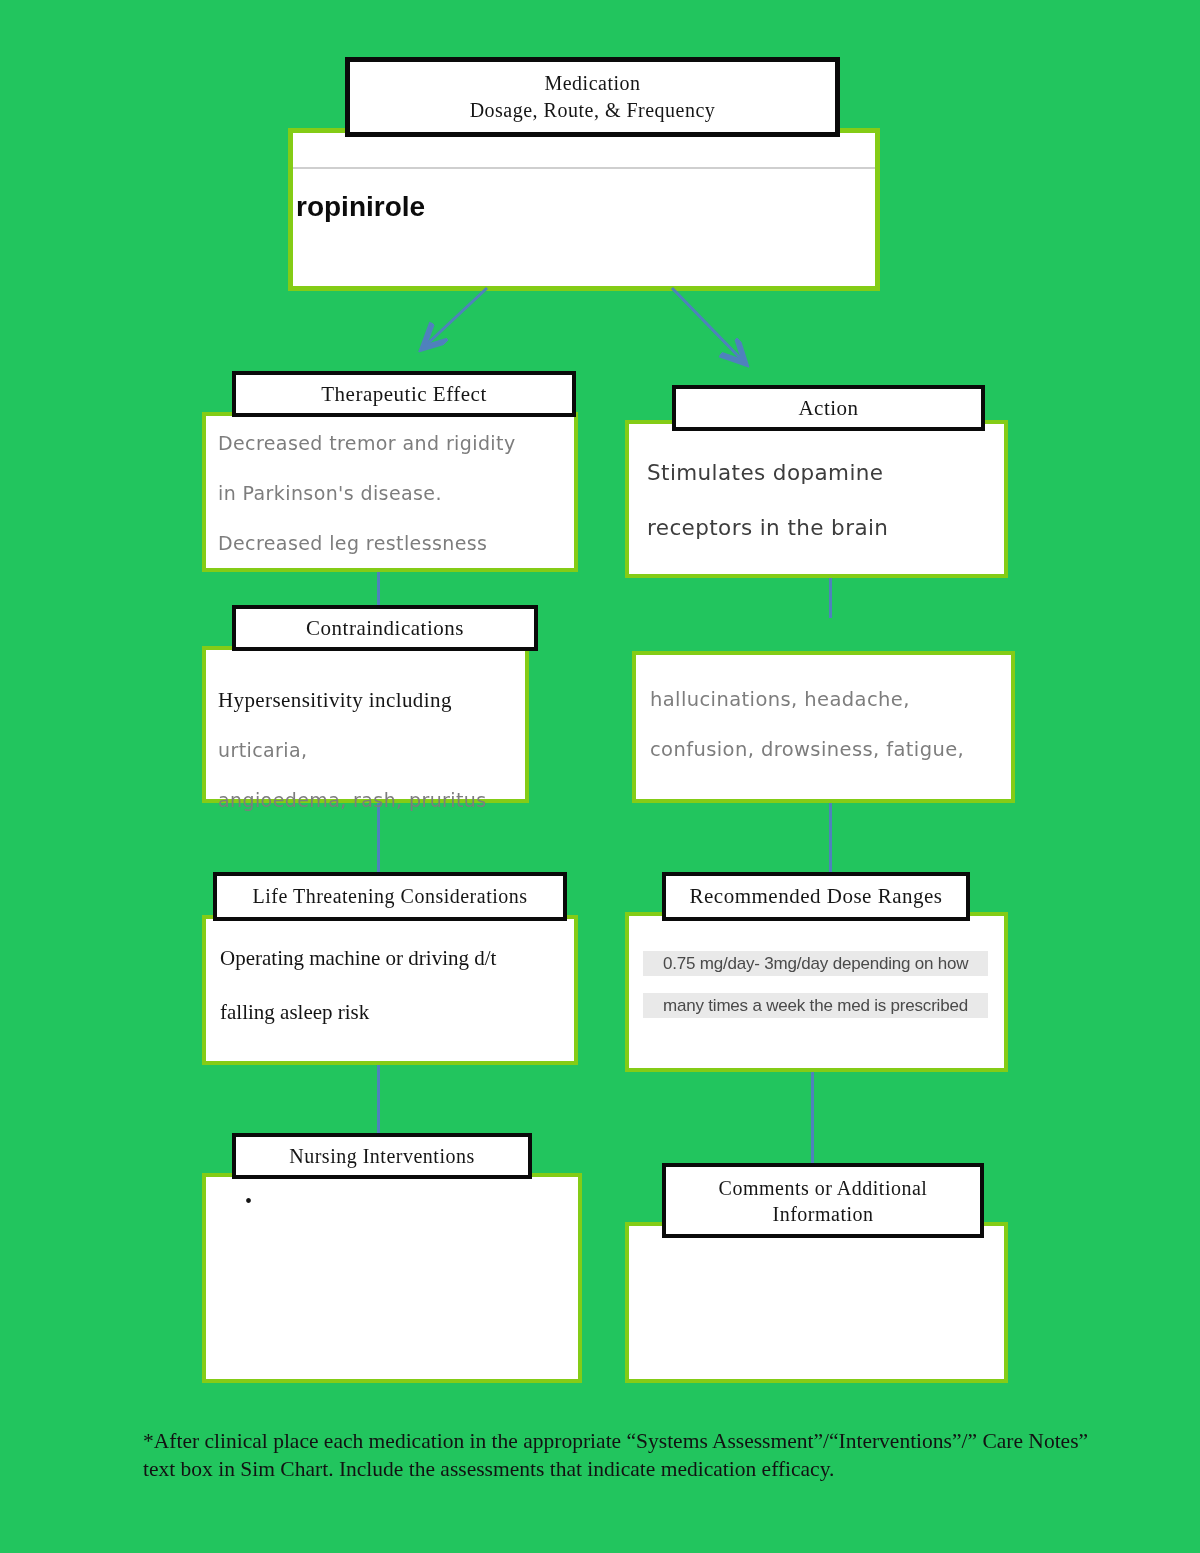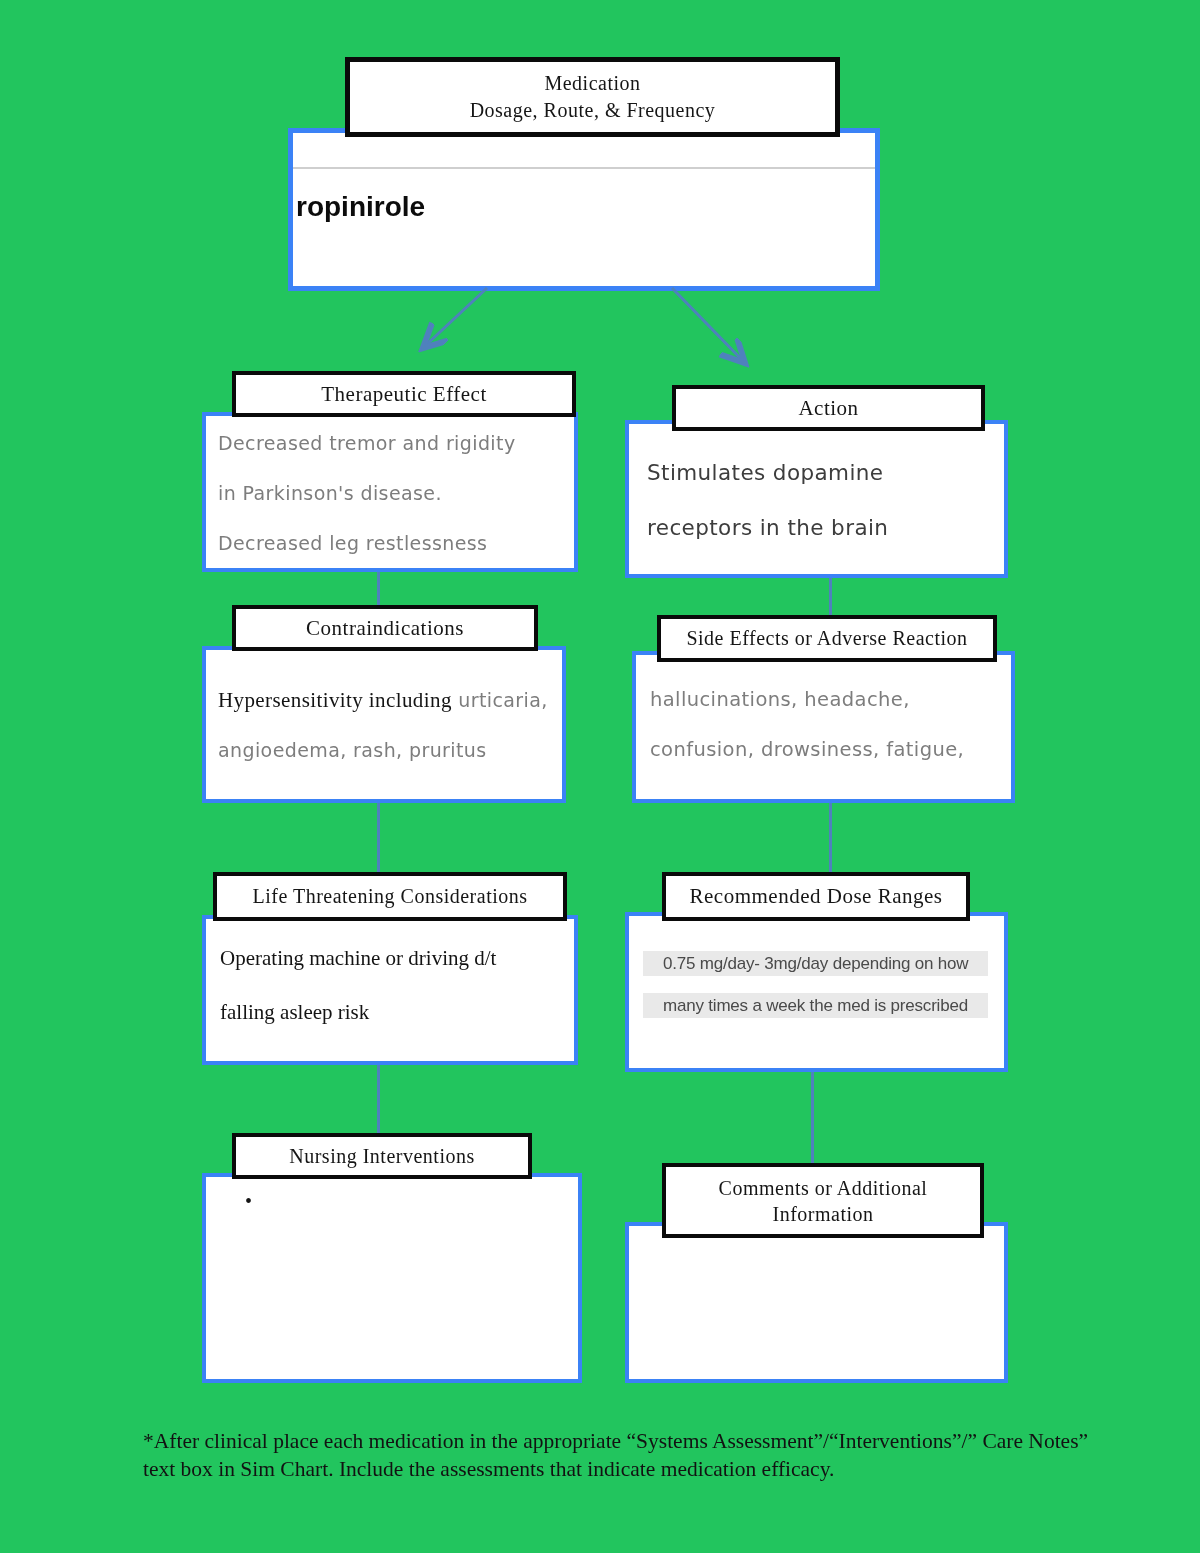--- a/index.html
+++ b/index.html
@@ -4,21 +4,21 @@
 <style>
   html,body{margin:0;padding:0;background:#fff;}
   #page{position:relative;width:1200px;height:1553px;background:#22c55e;overflow:hidden;
         font-family:"Liberation Serif",serif;color:#111;}
 
   
   .hdr{position:absolute;background:#fff;border:4px solid #0a0a0a;z-index:3;
        display:flex;align-items:center;justify-content:center;text-align:center;
        font-family:"Liberation Serif",serif;color:#161616;letter-spacing:.5px;box-sizing:border-box;}
   
-  .bx{position:absolute;background:#fff;border:4px solid #3b82f6;z-index:1;box-sizing:border-box;}
+  .bx{position:absolute;background:#fff;border:4px solid #84cc16;z-index:1;box-sizing:border-box;}
   
   .conn{position:absolute;width:3px;background:#4f81bd;z-index:0;}
 
   .gray-sans{font-family:"DejaVu Sans",sans-serif;color:#7d7d7d;letter-spacing:.4px;}
   .dark-sans{font-family:"DejaVu Sans",sans-serif;color:#3d3d3d;letter-spacing:.4px;}
   .serif-line{font-family:"Liberation Serif",serif;color:#141414;}
 
   #hdr-med{left:345px;top:57px;width:495px;height:80px;font-size:20px;line-height:27px;border-width:5px;}
   #box-med{left:288px;top:128px;width:592px;height:163px;border-width:5px;}
   #med-rule{position:absolute;left:0;right:0;top:34px;height:2px;background:#cfcfcf;}
@@ -29,21 +29,21 @@
 
   #hdr-te{left:232px;top:371px;width:344px;height:46px;font-size:21px;}
   #box-te{left:202px;top:412px;width:376px;height:160px;}
   #te-body{padding:2px 6px 0 12px;font-size:19px;line-height:50px;}
 
   #hdr-action{left:672px;top:385px;width:313px;height:46px;font-size:21px;}
   #box-action{left:625px;top:420px;width:383px;height:158px;}
   #action-body{padding:21px 6px 0 18px;font-size:21.5px;line-height:55px;}
 
   #hdr-contra{left:232px;top:605px;width:306px;height:46px;font-size:21px;}
-  #box-contra{left:202px;top:646px;width:364px;height:157px;}
+  #box-contra{left:202px;top:646px;width:327px;height:157px;}
   #contra-body{padding:25px 6px 0 12px;font-size:19px;line-height:50px;}
   #contra-body .serif-line{font-size:21px;display:inline;}
 
   #hdr-se{left:657px;top:615px;width:340px;height:47px;font-size:20px;}
   #box-se{left:632px;top:651px;width:383px;height:152px;}
   #se-body{padding:20px 6px 0 14px;font-size:19.5px;line-height:50px;}
 
   #hdr-lt{left:213px;top:872px;width:354px;height:49px;font-size:20px;}
   #box-lt{left:202px;top:915px;width:376px;height:150px;}
   #lt-body{padding:12px 6px 0 14px;font-size:21px;line-height:54px;}
@@ -120,21 +120,20 @@
   </div>
 
   <div class="hdr" id="hdr-contra">Contraindications</div>
   <div class="bx" id="box-contra">
     <div id="contra-body" class="gray-sans">
       <div><span class="serif-line">Hypersensitivity including</span><span> urticaria,</span></div>
       <div>angioedema, rash, pruritus</div>
     </div>
   </div>
 
-  <div class="hdr" id="hdr-se">Side Effects or Adverse Reaction</div>
   <div class="bx" id="box-se">
     <div id="se-body" class="gray-sans">
       <div>hallucinations, headache,</div>
       <div>confusion, drowsiness, fatigue,</div>
     </div>
   </div>
 
   <div class="hdr" id="hdr-lt">Life Threatening Considerations</div>
   <div class="bx" id="box-lt">
     <div id="lt-body" class="serif-line">

